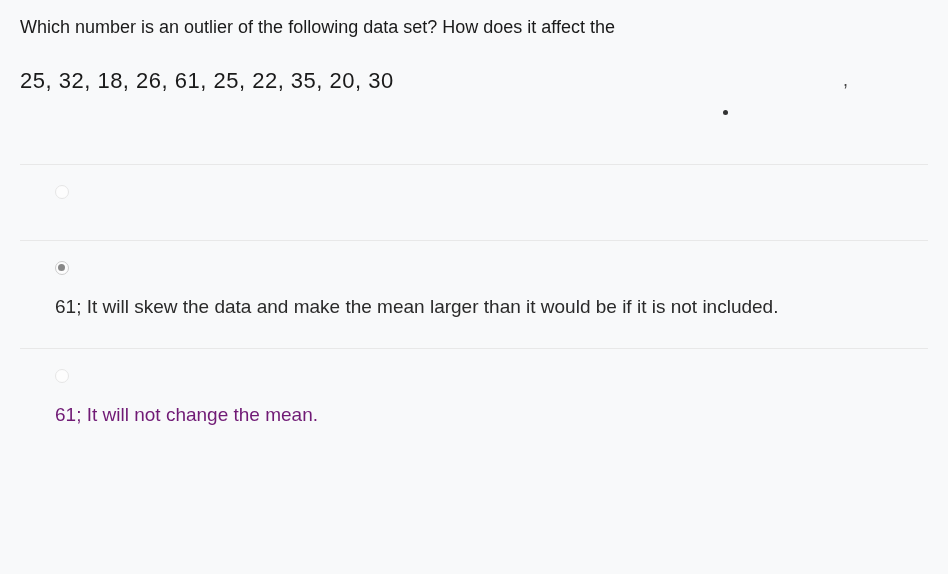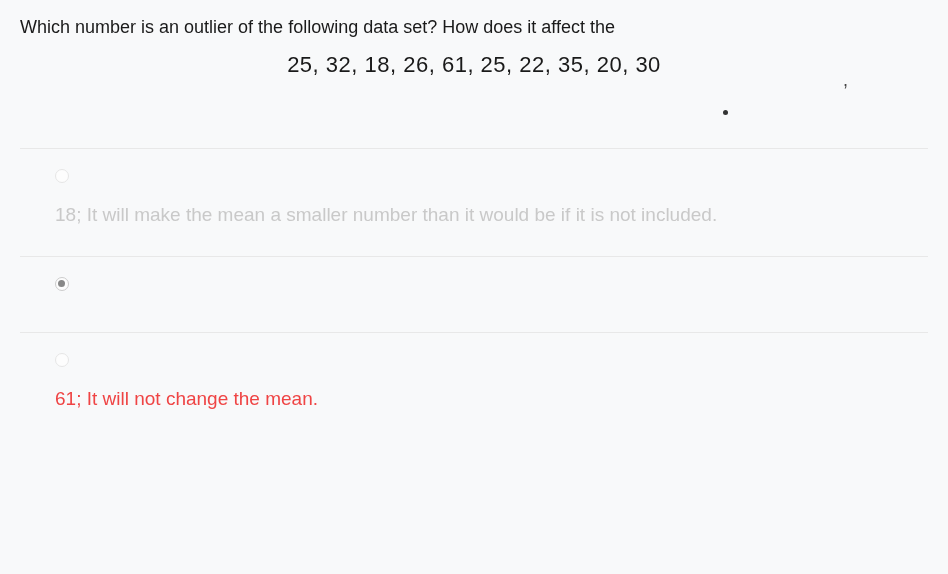--- a/index.html
+++ b/index.html
@@ -21,23 +21,22 @@
     }
     .question-text {
       font-size: 18px;
       line-height: 1.9;
       color: #1a1a1a;
       font-weight: 400;
     }
     .data-set {
       font-size: 22px;
       color: #1a1a1a;
-      margin-top: 8px;
+      margin-top: 24px;
       letter-spacing: 0.5px;
-      text-align: center;
     }
     .dot-artifact {
       position: absolute;
       top: 110px;
       right: 220px;
       width: 5px;
       height: 5px;
       background: #333;
       border-radius: 50%;
     }
@@ -81,21 +80,21 @@
     }
     .answer-text {
       font-size: 19px;
       line-height: 1.7;
       color: #2a2a2a;
     }
     .answer-text.faded {
       color: #c9c9c9;
     }
     .answer-text.very-faded {
-      color: #ef4444;
+      color: #701a75;
     }
     .opt1 .radio {
       border-color: #e6e6e6;
     }
     .opt3 .radio {
       border-color: #e6e6e6;
     }
   </style>
 </head>
 <body>
@@ -105,25 +104,25 @@
   <div class="data-set">25, 32, 18, 26, 61, 25, 22, 35, 20, 30</div>
 </div>
 
 <span class="dot-artifact"></span>
 <span class="comma-artifact">,</span>
 
 <div class="answers">
 
   <div class="answer-option opt1">
     <span class="radio"></span>
-    <div class="answer-text faded">18; It will make the mean a smaller number than it would be if it is not included.</div>
   </div>
 
   <div class="answer-option opt2">
     <span class="radio selected"></span>
+    <div class="answer-text">61; It will skew the data and make the mean larger than it would be if it is not included.</div>
   </div>
 
   <div class="answer-option opt3">
     <span class="radio"></span>
     <div class="answer-text very-faded">61; It will not change the mean.</div>
   </div>
 
 </div>
 
 </body></html>

